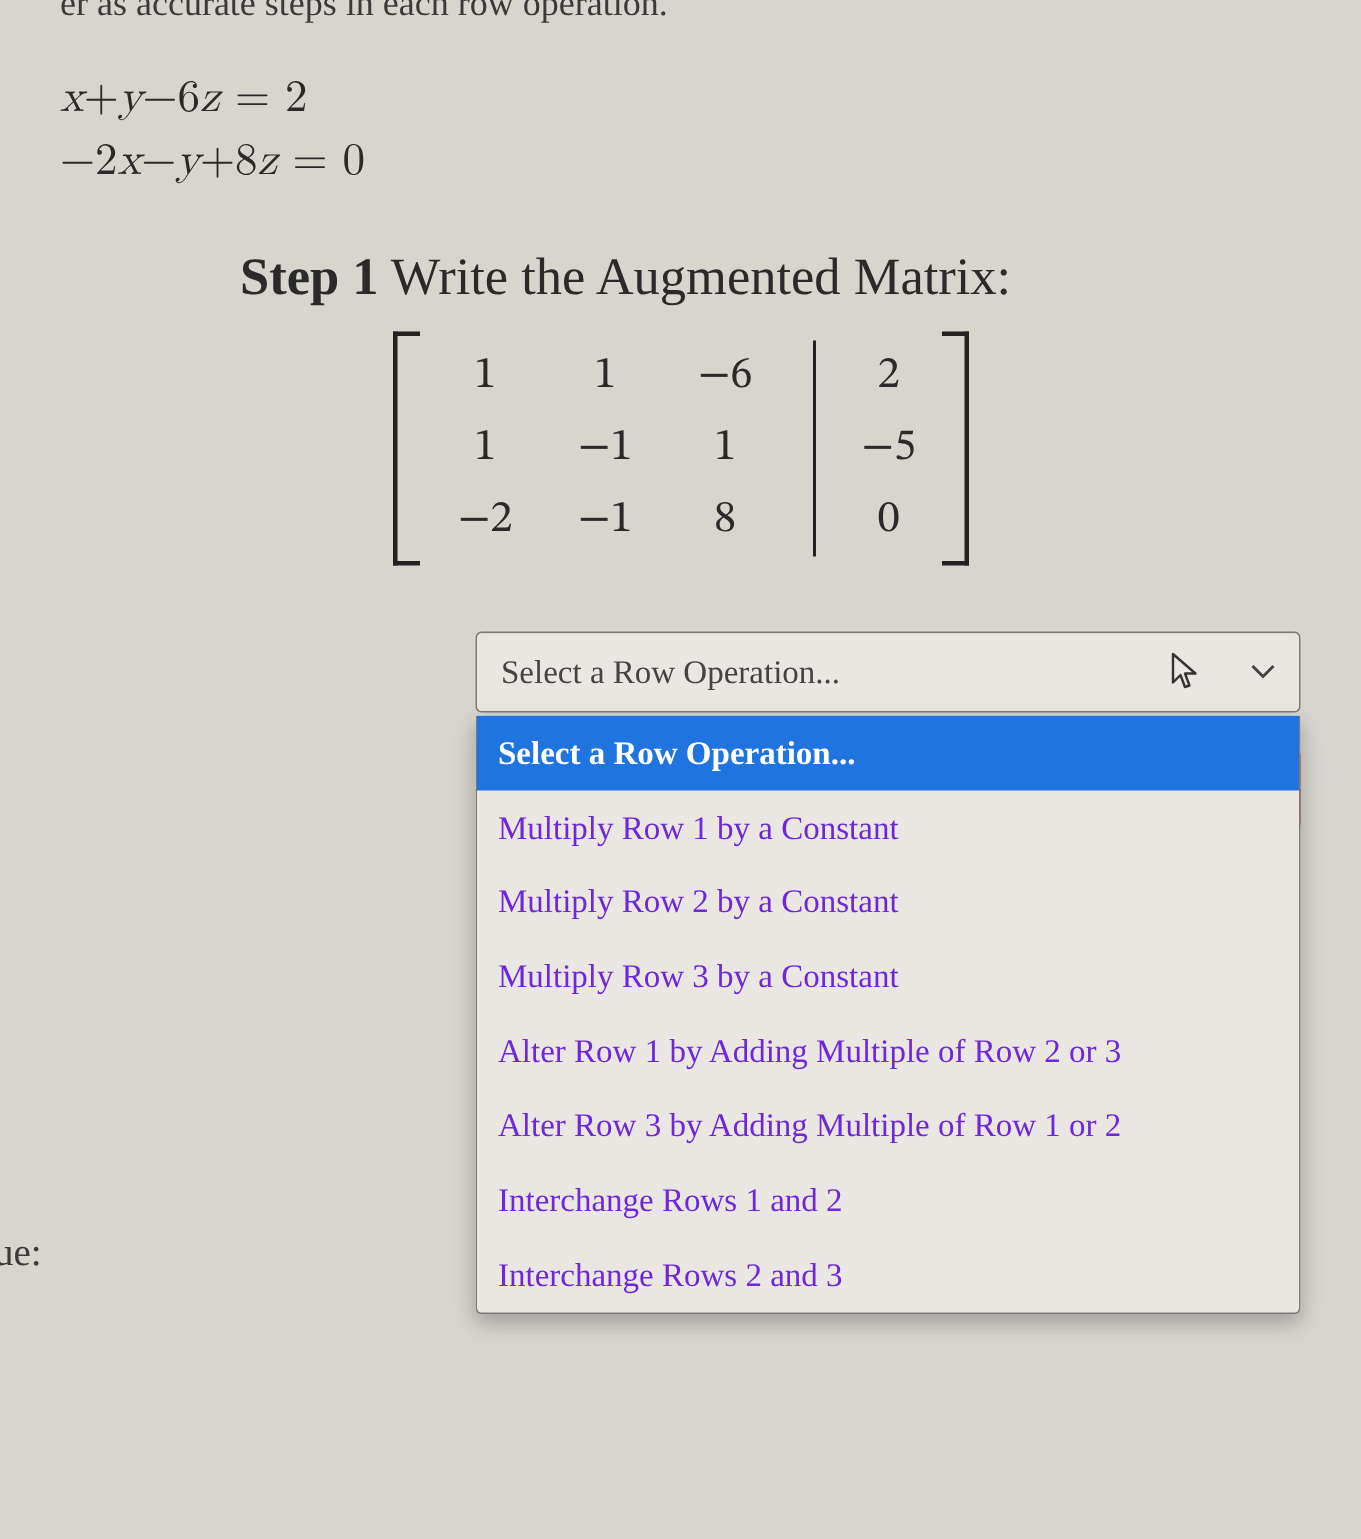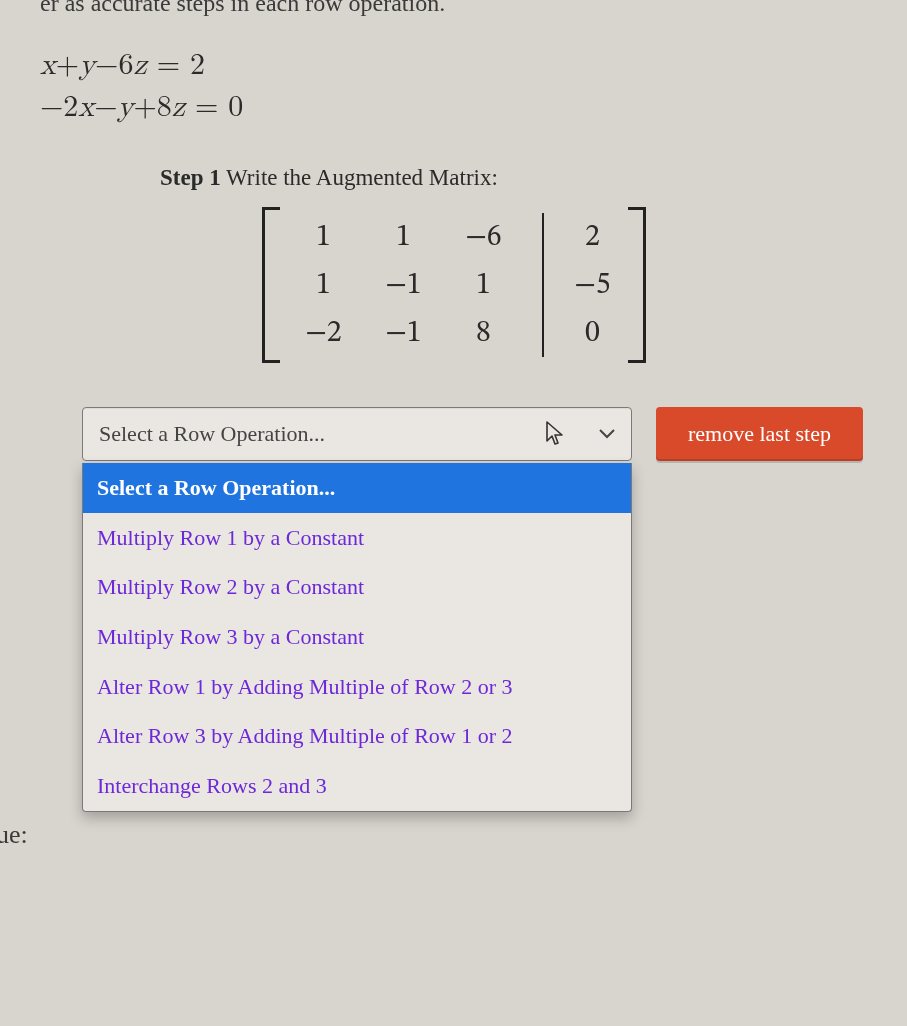--- a/index.html
+++ b/index.html
@@ -32,21 +32,21 @@
     font-family: 'Latin Modern Math', 'STIX Two Math', Georgia, serif;
     font-size: 30px;
     font-style: italic;
   }
   .equations .eq-line {
     margin: 6px 0;
   }
   .equations .num { font-style: normal; }
   .equations .op { font-style: normal; }
   .step-heading {
-    font-size: 23px;
+    font-size: 35px;
     margin: 20px 0 16px 120px;
     font-family: Georgia, serif;
   }
   .step-heading .step-num { font-weight: bold; }
   .matrix {
     display: flex;
     justify-content: center;
     align-items: stretch;
     font-family: 'STIX Two Math', Georgia, serif;
     font-size: 30px;
@@ -87,24 +87,25 @@
     display: grid;
     grid-template-rows: repeat(3, 48px);
     align-items: center;
     justify-items: center;
     width: 80px;
     padding-left: 18px;
   }
 
   .controls-row {
     display: flex;
-    align-items: center;
+    align-items: flex-end;
     gap: 24px;
     margin: 44px 0 0 42px;
     position: relative;
+    flex-direction: column;
   }
   .select-wrap {
     position: relative;
     width: 550px;
   }
   .select-display {
     width: 100%;
     height: 54px;
     background: #eae7e2;
     border: 1.5px solid #7a7a7a;
@@ -232,20 +233,21 @@
           </span>
         </span>
       </div>
       <div class="dropdown-list" id="dropdown-list">
           <div class="dropdown-option selected">Select a Row Operation...</div>
           <div class="dropdown-option">Multiply Row 1 by a Constant</div>
           <div class="dropdown-option">Multiply Row 2 by a Constant</div>
           <div class="dropdown-option">Multiply Row 3 by a Constant</div>
           <div class="dropdown-option">Alter Row 1 by Adding Multiple of Row 2 or 3</div>
           <div class="dropdown-option">Alter Row 3 by Adding Multiple of Row 1 or 2</div>
+          <div class="dropdown-option">Interchange Rows 1 and 2</div>
           <div class="dropdown-option">Interchange Rows 2 and 3</div>
         </div>
     </div>
 
     <button class="remove-btn">remove last step</button>
   </div>
 
   <div class="side-text">ue:</div>
 </div>
 

